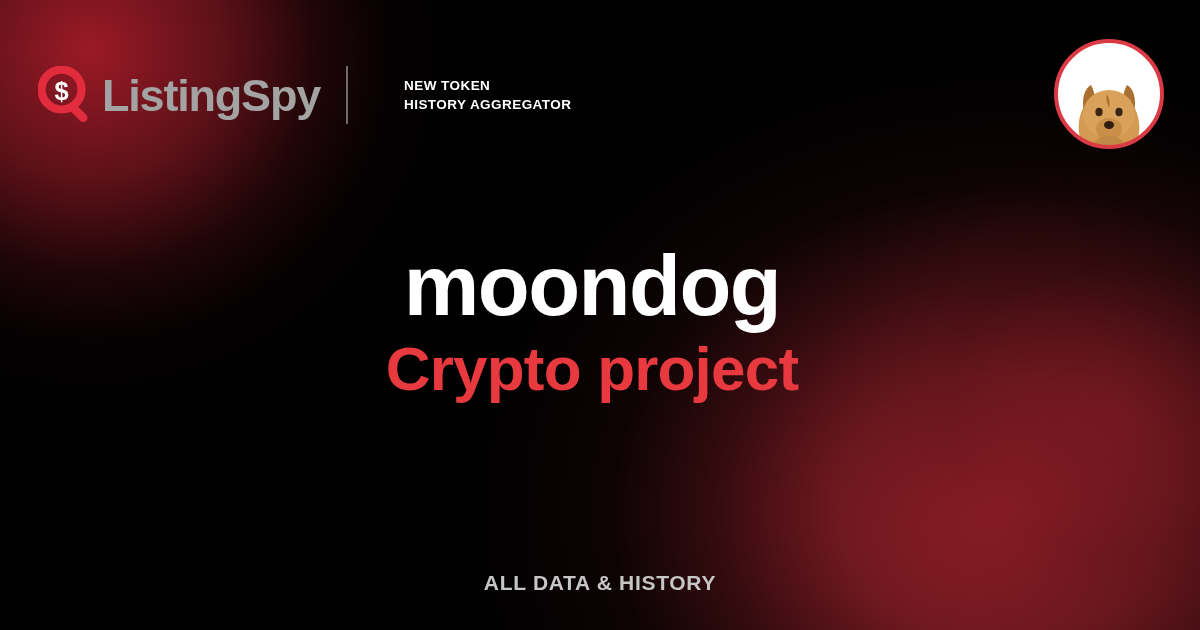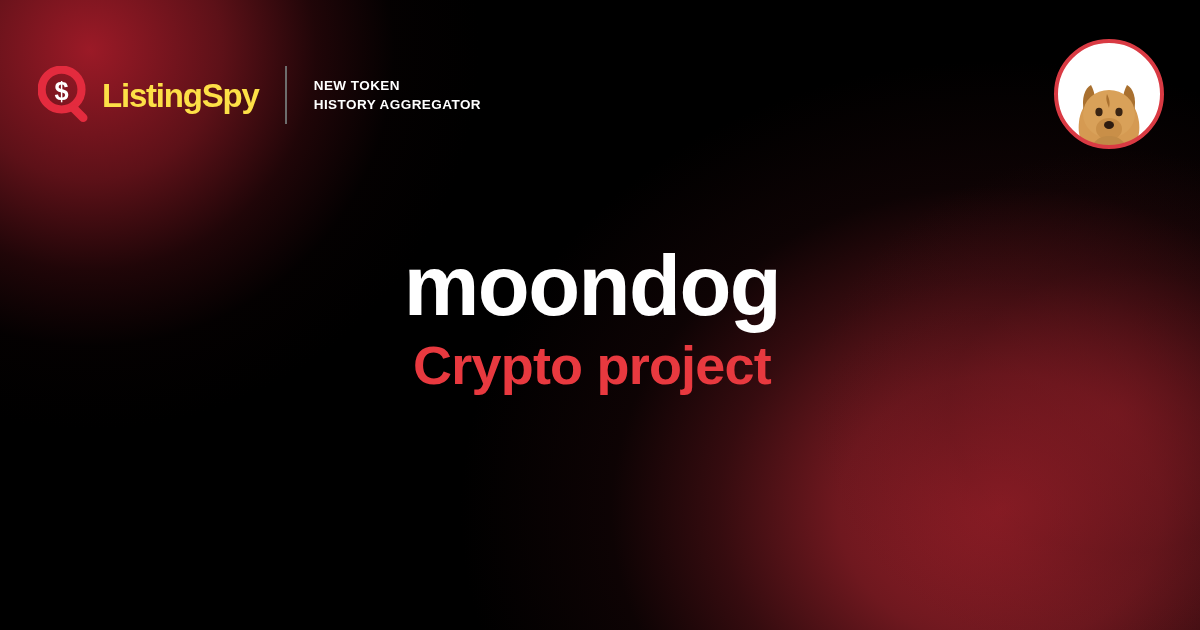--- a/index.html
+++ b/index.html
@@ -63,42 +63,43 @@
   .brand { display:flex; align-items:center; }
 
   .logo-mark {
     width:58px; height:58px;
     margin-right:6px;
     flex:0 0 auto;
     display:block;
   }
 
   .wordmark {
-    font-size:33px;
-    font-weight:bold;
-    color:#fde047;
+    font-size:45px;
+    font-weight:bold;
+    color:#a3a3a3;
     letter-spacing:-1.2px;
     line-height:1;
     white-space:nowrap;
   }
 
   .divider {
     width:2px; height:58px;
     background:#6d6d6d;
     margin:0 27px 0 26px;
     flex:0 0 auto;
   }
 
   .tagline {
     color:#ffffff;
     font-size:13.5px;
     font-weight:bold;
     line-height:1.42;
     letter-spacing:0.45px;
     white-space:nowrap;
+    margin-left:29px;
   }
 
   
   .avatar {
     position:absolute;
     right:35px; top:38px;
     width:112px; height:112px;
     border-radius:50%;
     overflow:hidden;
     z-index:5;
@@ -115,21 +116,21 @@
 
   .title {
     font-size:85px;
     font-weight:bold;
     color:#ffffff;
     letter-spacing:-1.5px;
     line-height:1.0;
   }
 
   .subtitle {
-    font-size:54px;
+    font-size:62px;
     font-weight:bold;
     color:#e8393f;
     letter-spacing:-0.8px;
     line-height:1.08;
     margin-top:8px;
   }
 
   
   .footer {
     position:absolute;
@@ -207,14 +208,15 @@
 
       <circle cx="56" cy="56" r="53" fill="none" stroke="#d93a43" stroke-width="4"></circle>
     </svg>
   </div>
 
   <div class="center">
     <div class="title">moondog</div>
     <div class="subtitle">Crypto project</div>
   </div>
 
+  <div class="footer">ALL DATA &amp; HISTORY</div>
 
 </div>
 
 </body></html>

